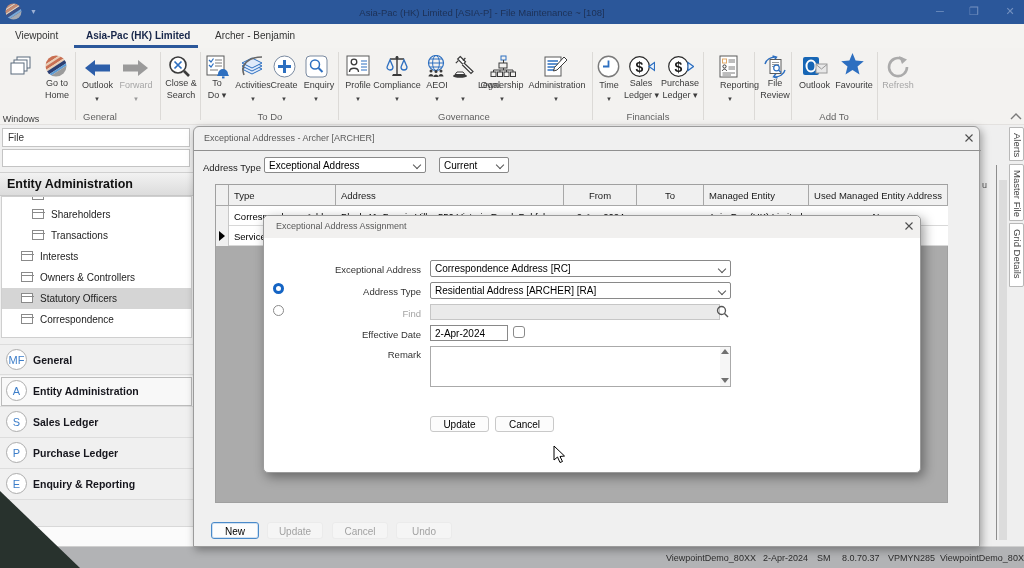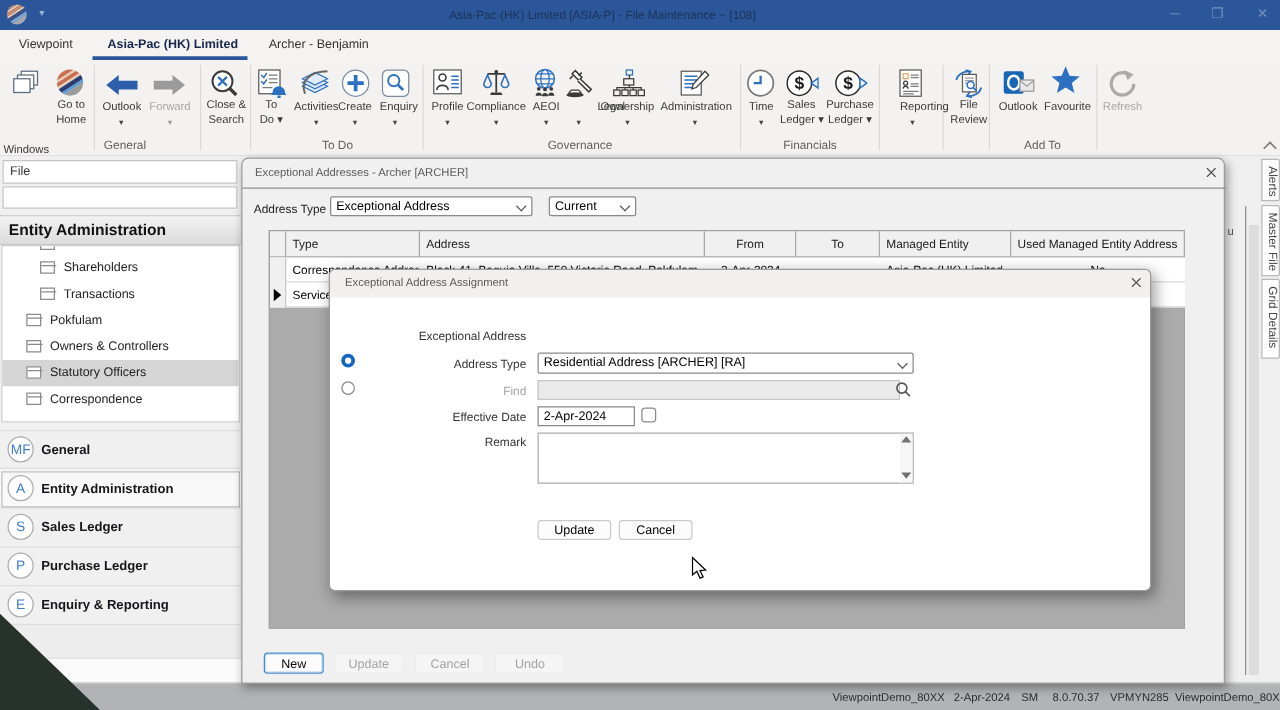--- a/index.html
+++ b/index.html
@@ -317,21 +317,21 @@
     <div class="treeitem" style="position:relative;">
         <span class="treeicon" style="left:30px;"></span>
         <span style="position:absolute;left:49px;">Shareholders</span>
       </div>
     <div class="treeitem" style="position:relative;">
         <span class="treeicon" style="left:30px;"></span>
         <span style="position:absolute;left:49px;">Transactions</span>
       </div>
     <div class="treeitem" style="position:relative;">
         <span class="treeicon" style="left:19px;"></span>
-        <span style="position:absolute;left:38px;">Pokfulam</span>
+        <span style="position:absolute;left:38px;">Interests</span>
       </div>
     <div class="treeitem" style="position:relative;">
         <span class="treeicon" style="left:19px;"></span>
         <span style="position:absolute;left:38px;">Owners &amp; Controllers</span>
       </div>
     <div class="treeitem" style="position:relative;background:#d5d5d5;">
         <span class="treeicon" style="left:19px;"></span>
         <span style="position:absolute;left:38px;">Statutory Officers</span>
       </div>
     <div class="treeitem" style="position:relative;">
@@ -424,20 +424,21 @@
 </div>
 
 <div class="abs modal" id="modal">
   <div class="abs" style="left:0;top:0;width:656px;height:22px;background:#f1f0ef;border-radius:5px 5px 0 0;"></div>
   <div class="abs dlgtitle" style="left:12px;top:5px;">Exceptional Address Assignment</div>
   <svg class="abs" style="left:641px;top:6px;" width="8" height="8">
       <path d="M0.5 0.5 L7.5 7.5 M7.5 0.5 L0.5 7.5" stroke="#4e4e4e" stroke-width="1.1"></path>
     </svg>
 
   <div class="abs mlabel" style="left:0;top:48px;width:157px;">Exceptional Address</div>
+  <div class="abs combo" style="left:166px;top:44px;width:301px;height:17px;">Correspondence Address [RC]<span class="chev" style="top:5px;"></span></div>
 
   <div class="abs" style="left:9px;top:67px;width:11px;height:11px;border:3.2px solid #1464c4;border-radius:50%;background:#fff;"></div>
   <div class="abs mlabel" style="left:0;top:70px;width:157px;">Address Type</div>
   <div class="abs combo" style="left:166px;top:66px;width:301px;height:17px;">Residential Address [ARCHER] [RA]<span class="chev" style="top:5px;"></span></div>
 
   <div class="abs" style="left:9px;top:89px;width:11px;height:11px;border:1px solid #8a8a8a;border-radius:50%;background:#fff;"></div>
   <div class="abs mlabel" style="left:0;top:92px;width:157px;color:#a3a3a3;">Find</div>
   <div class="abs" style="left:166px;top:88px;width:290px;height:16px;background:#eaeaea;border:1px solid #c6c6c6;"></div>
   <svg class="abs" style="left:452px;top:89px;" width="13" height="13">
       <circle cx="5.5" cy="5.5" r="4" fill="none" stroke="#555" stroke-width="1.3"></circle>

